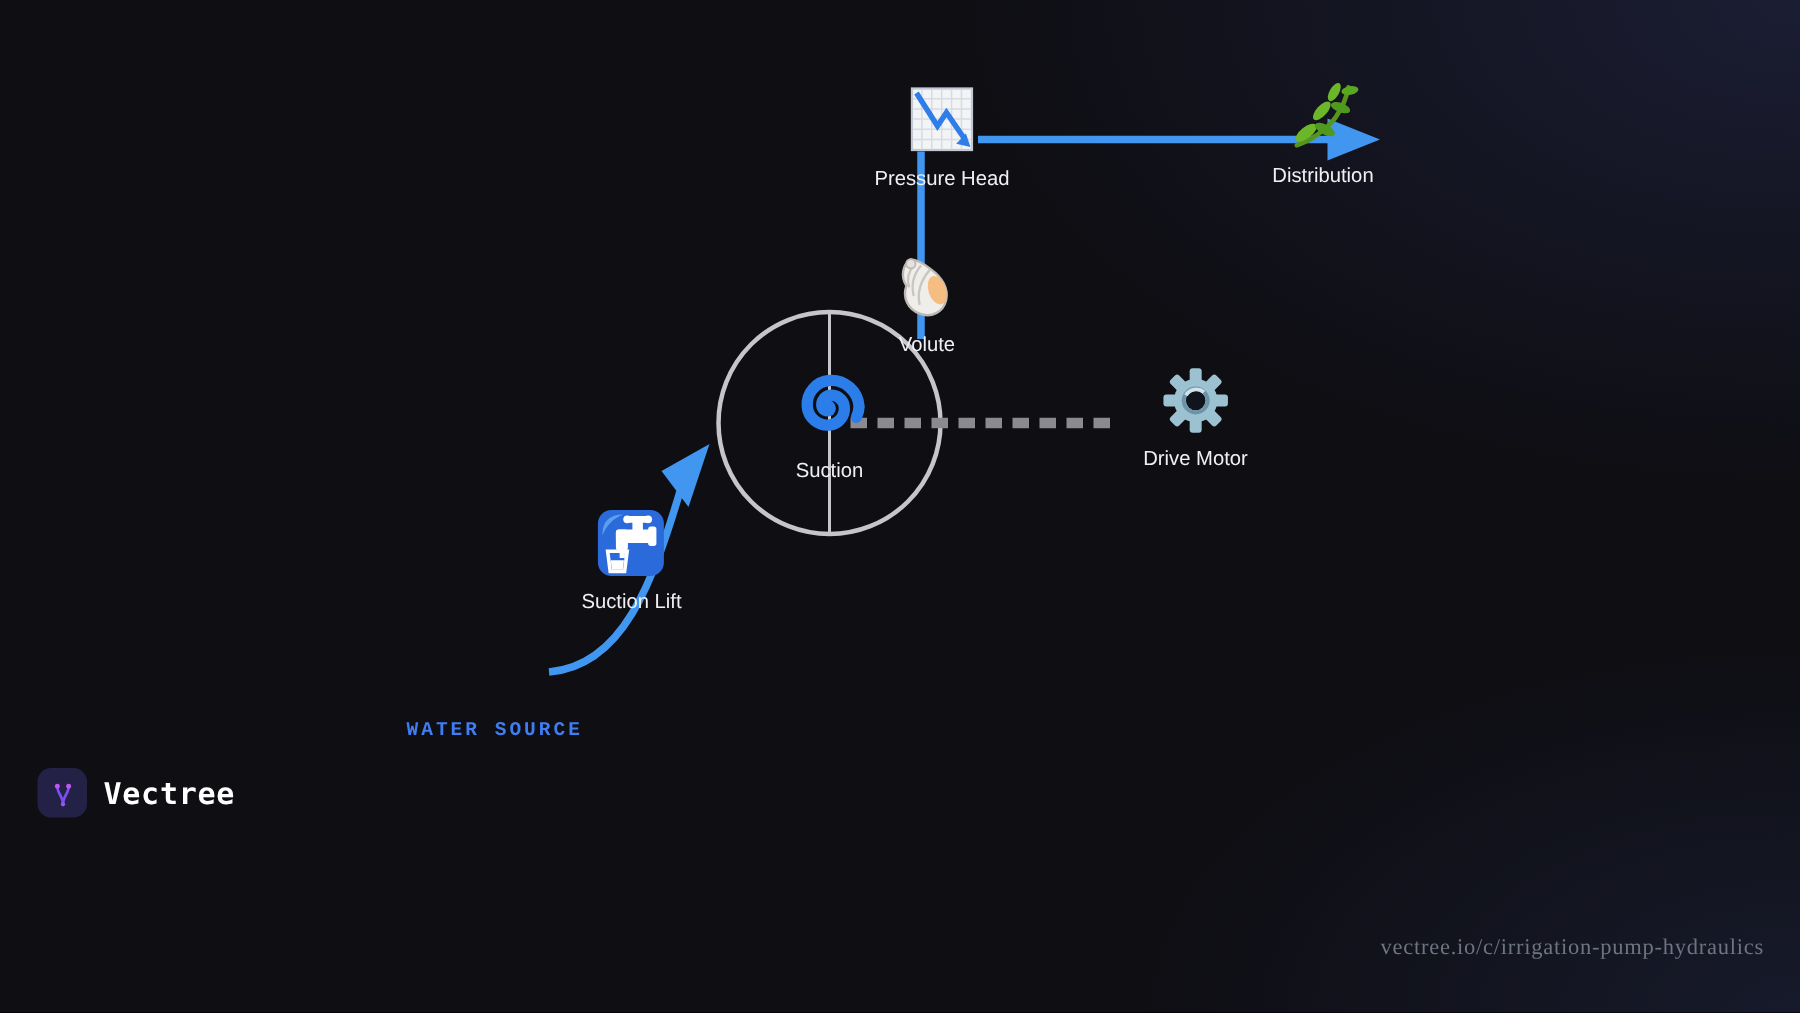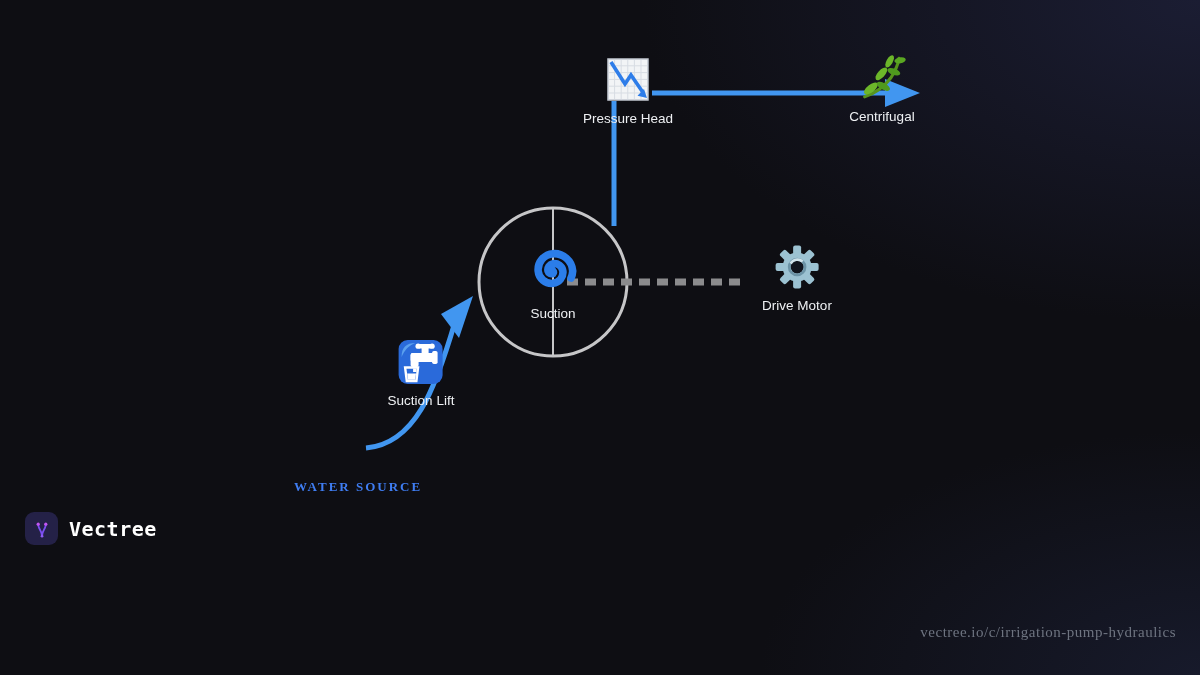--- a/index.html
+++ b/index.html
@@ -15,22 +15,22 @@
   .node{position:absolute;display:flex;flex-direction:column;align-items:center;transform:translateX(-50%);}
   .node .nlabel{margin-top:7px;font-size:13.5px;color:#eef0f3;white-space:nowrap;}
   .n-pressure-head{left:628px;top:56px;text-align:center;}
   .n-distribution{left:882px;top:52px;}
   .n-volute{left:618px;top:168px;}
   .n-impeller{left:553px;top:245px;}
   .n-impeller .nlabel{margin-top:9px;}
   .n-drive-motor{left:797px;top:243px;}
   .n-suction-lift{left:421px;top:338px;}
   .water-source{
-    position:absolute;left:294px;top:479px;
-    font-family:Liberation Serif, serif;font-size:13px;font-weight:bold;
+    position:absolute;left:271px;top:479px;
+    font-family:Liberation Mono, monospace;font-size:13px;font-weight:bold;
     letter-spacing:2px;color:#3f7df2;white-space:nowrap;
   }
   .brand-row{position:absolute;left:25px;top:512px;display:flex;align-items:center;gap:11px;}
   .logo{width:33px;height:33px;border-radius:9px;background:#242147;display:flex;align-items:center;justify-content:center;}
   .brand-name{font-family:"DejaVu Sans Mono", monospace;font-weight:bold;font-size:20px;color:#ffffff;letter-spacing:.5px;}
   .title{
     position:absolute;left:25px;top:548px;width:690px;margin:0;
     font-family:"DejaVu Sans Mono", monospace;font-weight:bold;
     font-size:33px;line-height:33px;color:#f7f7f8;letter-spacing:0;
   }
@@ -73,23 +73,32 @@
   <div class="node n-distribution">
     <svg width="50" height="50" viewBox="0 0 48 48">
       <path d="M7 43 C16 40 26 33 32 25 C36 19 39 12 40 6" stroke="#57941c" stroke-width="3" fill="none" stroke-linecap="round"></path>
       <ellipse cx="13" cy="35" rx="8" ry="3.6" fill="#6cb62a" transform="rotate(-38 13 35)"></ellipse>
       <ellipse cx="25" cy="33" rx="7" ry="3.2" fill="#4f9a1e" transform="rotate(28 25 33)"></ellipse>
       <ellipse cx="23" cy="21" rx="7.5" ry="3.4" fill="#6cb62a" transform="rotate(-48 23 21)"></ellipse>
       <ellipse cx="35" cy="19" rx="6.5" ry="3" fill="#4f9a1e" transform="rotate(20 35 19)"></ellipse>
       <ellipse cx="31" cy="9" rx="6.5" ry="3" fill="#6cb62a" transform="rotate(-60 31 9)"></ellipse>
       <ellipse cx="41" cy="8" rx="5.5" ry="2.8" fill="#5aa722" transform="rotate(-10 41 8)"></ellipse>
     </svg>
-    <div class="nlabel">Centrifugal</div>
+    <div class="nlabel">Distribution</div>
   </div>
 
+  <div class="node n-volute">
+    <svg width="47" height="47" viewBox="0 0 48 48">
+      <path d="M13 5 C7 9 6 17 10 23 C7 31 11 39 19 42 C27 45 35 41 37 33 C39 25 34 17 27 12 C22 8 17 5 13 5 Z" fill="#efeeeb" stroke="#bcb9b4" stroke-width="1.6"></path>
+      <ellipse cx="31" cy="26" rx="6" ry="10" fill="#f6bd83" transform="rotate(-18 31 26)"></ellipse>
+      <path d="M15 9 C11 14 10 19 12 24 M20 9 C15 15 13 22 15 30 M26 12 C20 19 17 27 19 36" stroke="#cac7c1" stroke-width="1.6" fill="none"></path>
+      <circle cx="13" cy="8" r="3.2" fill="#e4e2de" stroke="#bcb9b4" stroke-width="1.2"></circle>
+    </svg>
+    <div class="nlabel">Volute</div>
+  </div>
 
   <div class="node n-impeller">
     <svg width="52" height="52" viewBox="0 0 48 48">
       <path d="M24 24 A 1.7 1.7 0 0 1 24 26.3 A 3.4 3.4 0 0 1 19.4 24 A 5.7 5.7 0 0 1 24 17.2 A 8 8 0 0 1 33.1 24 A 10.2 10.2 0 0 1 24 35.4 A 12.5 12.5 0 0 1 10.3 24 A 14.8 14.8 0 0 1 24 8 A 17.1 17.1 0 0 1 42.2 24 A 18 18 0 0 1 40.6 30.6" stroke="#2b7de9" stroke-width="7" fill="none" stroke-linecap="round"></path>
     </svg>
     <div class="nlabel">Suction</div>
   </div>
 
   <div class="node n-drive-motor">
     <svg width="48" height="48" viewBox="0 0 48 48">

